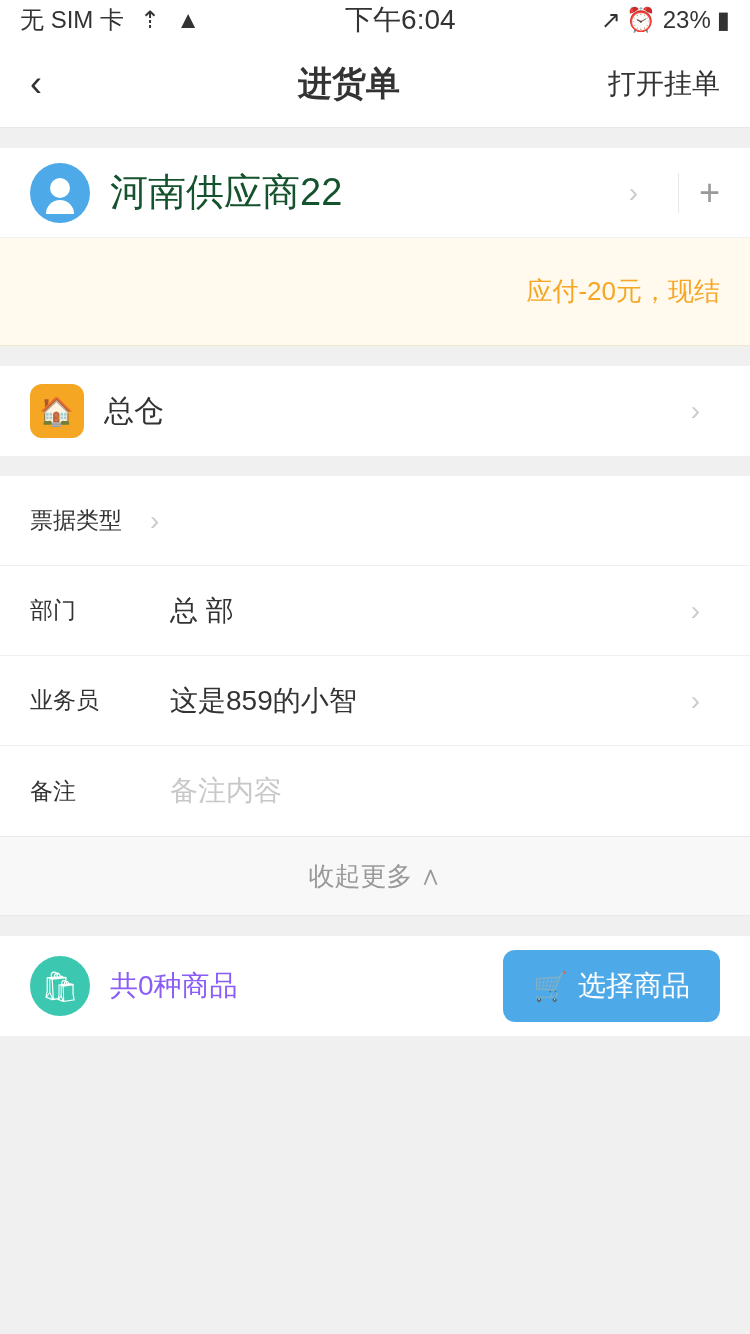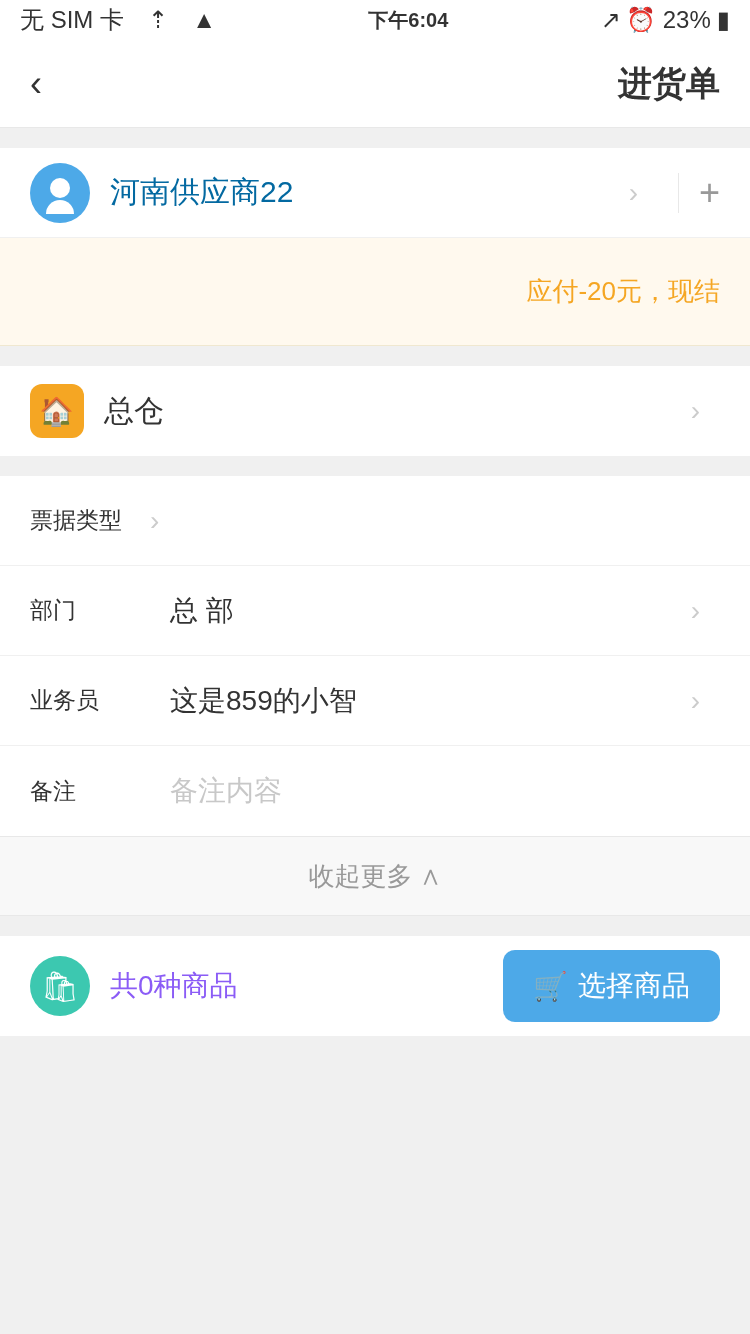--- a/index.html
+++ b/index.html
@@ -18,22 +18,22 @@
       width: 100%;
       height: 40px;
       background: #fff;
       display: flex;
       align-items: center;
       justify-content: space-between;
       padding: 0 20px;
       font-size: 24px;
       color: #333;
     }
-    .status-left { display: flex; align-items: center; gap: 24px; }
-    .status-center { font-size: 20px; font-weight: 700; }
+    .status-left { display: flex; align-items: center; gap: 16px; }
+    .status-center { font-size: 28px; font-weight: 400; }
     .status-right { display: flex; align-items: center; gap: 6px; }
 
     
     .nav-bar {
       width: 100%;
       height: 88px;
       background: #fff;
       display: flex;
       align-items: center;
       justify-content: space-between;
@@ -102,22 +102,22 @@
       content: '';
       display: block;
       width: 28px;
       height: 14px;
       border-radius: 14px 14px 0 0;
       background: #fff;
       margin: 0 auto;
     }
     .supplier-name {
       flex: 1;
-      font-size: 30px;
-      color: #0369a1;
+      font-size: 38px;
+      color: #14532d;
     }
     .chevron-right {
       color: #ccc;
       font-size: 28px;
       margin-right: 20px;
     }
     .supplier-divider {
       width: 1px;
       height: 40px;
       background: #e8e8e8;
@@ -284,20 +284,21 @@
     <span>↗</span>
     <span>⏰</span>
     <span>23%</span>
     <span>▮</span>
   </div>
 </div>
 
 <div class="nav-bar">
   <div class="nav-back">‹</div>
   <div class="nav-title">进货单</div>
+  <div class="nav-action">打开挂单</div>
 </div>
 
 <div class="section-divider"></div>
 
 <div class="supplier-section">
   <div class="supplier-avatar">
     <div class="avatar-person"></div>
   </div>
   <div class="supplier-name">河南供应商22</div>
   <div class="chevron-right">›</div>

